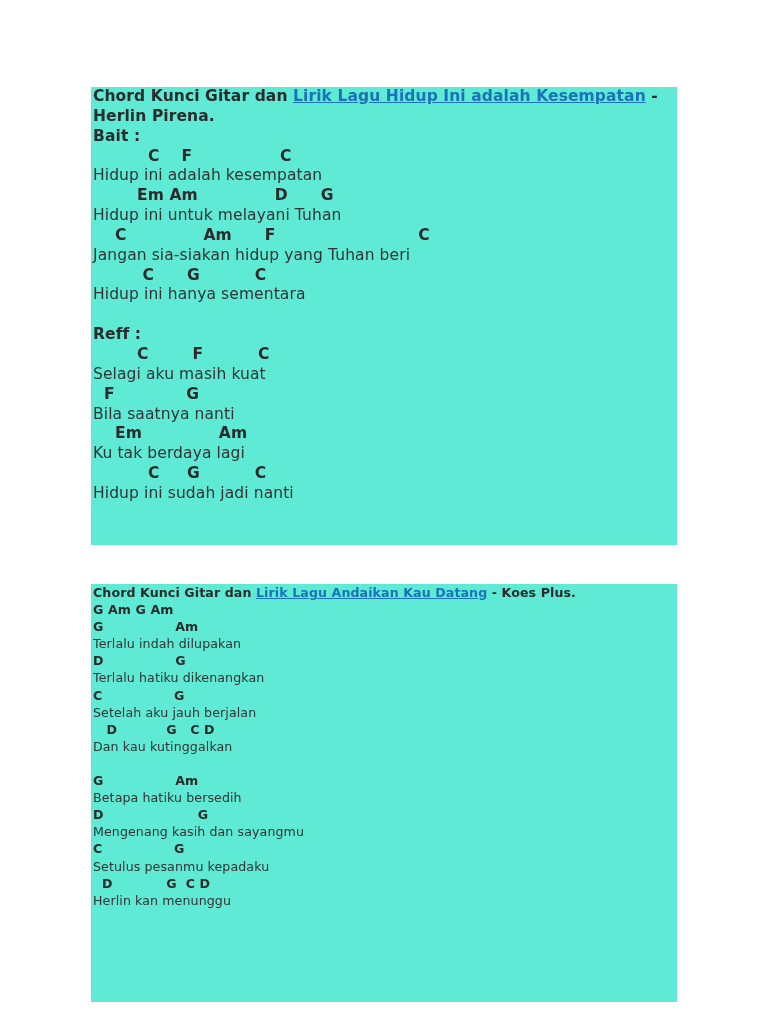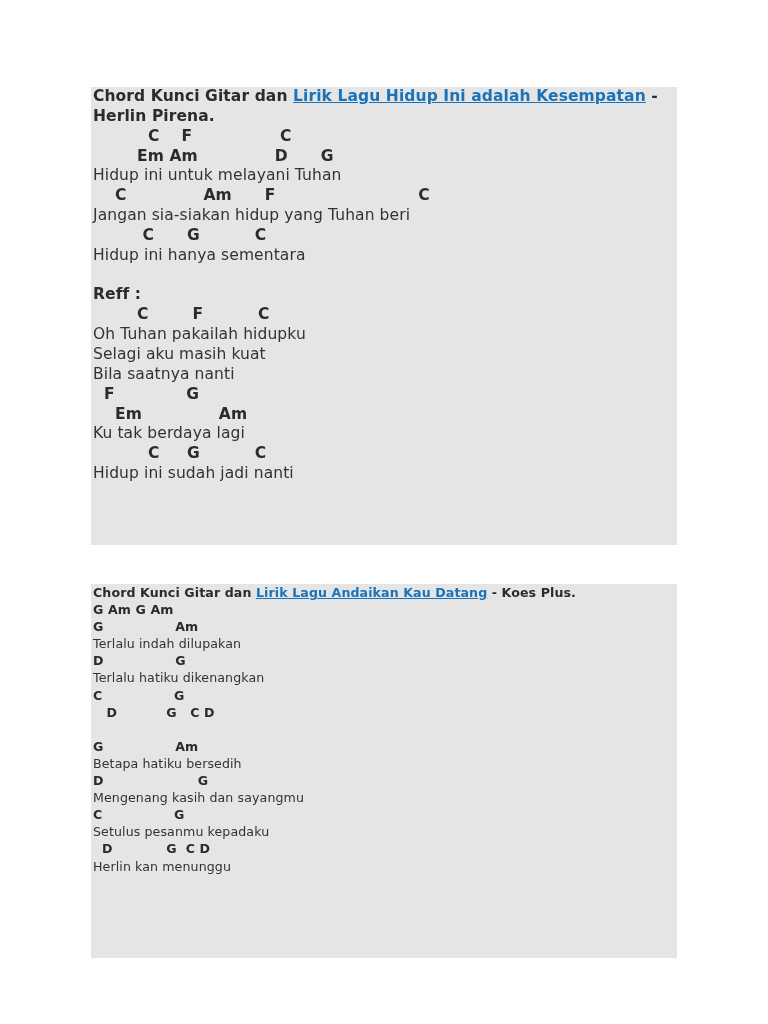--- a/index.html
+++ b/index.html
@@ -1,69 +1,72 @@
 <!DOCTYPE html>
 <html><head>
   <meta charset="utf-8">
   <style>
     html, body { margin: 0; padding: 0; background: #ffffff; }
     body { width: 768px; height: 1024px; position: relative; overflow: hidden;
            font-family: "DejaVu Sans", sans-serif; color: #2b2b2b; }
-    .box { position: absolute; left: 91px; width: 586px; background: #e5e5e5; box-sizing: border-box; padding: 0 2px; }
+    .box { position: absolute; left: 91px; width: 586px; background: #5eead4; box-sizing: border-box; padding: 0 2px; }
     #box1 { top: 87px; height: 458px; }
-    #box2 { top: 584px; height: 374px; }
+    #box2 { top: 584px; height: 418px; }
     .line { white-space: pre; display: block; }
     #box1 .line { font-size: 15.5px; line-height: 19.85px; letter-spacing: 0.1px; }
     #box2 .line { font-size: 12.6px; line-height: 17.1px; letter-spacing: 0.1px; }
     .bold { font-weight: bold; }
     .chord { font-weight: bold; }
     .lyric { font-weight: normal; color: #333; }
     a.song-link { color: #1a73b8; text-decoration: underline; font-weight: bold; }
     .blank { height: 19.85px; }
     #box2 .blank { height: 17.1px; }
   </style>
 </head>
 <body>
 
 <div id="box1" class="box">
   <span class="line bold"><span>Chord Kunci Gitar dan </span><a class="song-link" href="#">Lirik Lagu Hidup Ini adalah Kesempatan</a><span> -</span></span>
   <span class="line bold">Herlin Pirena.</span>
+  <span class="line bold">Bait :</span>
 
   <span class="line chord">          C    F                C</span>
+  <span class="line lyric">Hidup ini adalah kesempatan</span>
   <span class="line chord">        Em Am              D      G</span>
   <span class="line lyric">Hidup ini untuk melayani Tuhan</span>
   <span class="line chord">    C              Am      F                          C</span>
   <span class="line lyric">Jangan sia-siakan hidup yang Tuhan beri</span>
   <span class="line chord">         C      G          C</span>
   <span class="line lyric">Hidup ini hanya sementara</span>
 
   <div class="blank"></div>
 
   <span class="line bold">Reff :</span>
   <span class="line chord">        C        F          C</span>
-  <span class="line lyric">Oh Tuhan pakailah hidupku</span>
   <span class="line lyric">Selagi aku masih kuat</span>
+  <span class="line chord">  F             G</span>
   <span class="line lyric">Bila saatnya nanti</span>
-  <span class="line chord">  F             G</span>
   <span class="line chord">    Em              Am</span>
   <span class="line lyric">Ku tak berdaya lagi</span>
   <span class="line chord">          C     G          C</span>
   <span class="line lyric">Hidup ini sudah jadi nanti</span>
 </div>
 
 <div id="box2" class="box">
   <span class="line bold"><span>Chord Kunci Gitar dan </span><a class="song-link" href="#">Lirik Lagu Andaikan Kau Datang</a><span> - Koes Plus.</span></span>
   <span class="line chord">G Am G Am</span>
 
   <span class="line chord">G                Am</span>
   <span class="line lyric">Terlalu indah dilupakan</span>
   <span class="line chord">D                G</span>
   <span class="line lyric">Terlalu hatiku dikenangkan</span>
   <span class="line chord">C                G</span>
+  <span class="line lyric">Setelah aku jauh berjalan</span>
   <span class="line chord">   D           G   C D</span>
+  <span class="line lyric">Dan kau kutinggalkan</span>
 
   <div class="blank"></div>
 
   <span class="line chord">G                Am</span>
   <span class="line lyric">Betapa hatiku bersedih</span>
   <span class="line chord">D                     G</span>
   <span class="line lyric">Mengenang kasih dan sayangmu</span>
   <span class="line chord">C                G</span>
   <span class="line lyric">Setulus pesanmu kepadaku</span>
   <span class="line chord">  D            G  C D</span>

